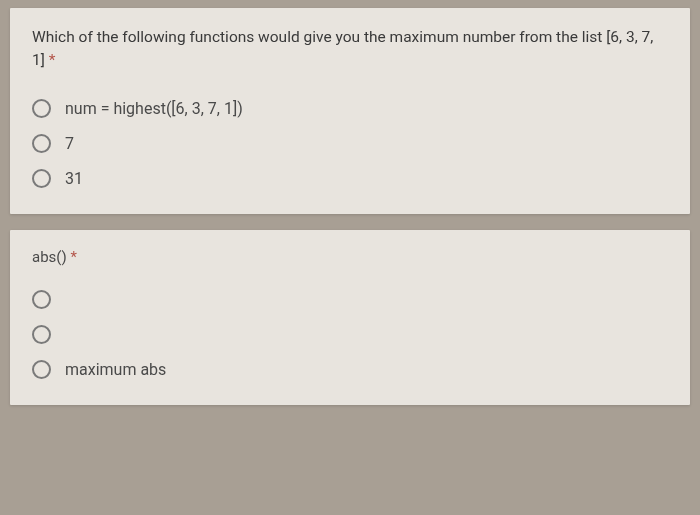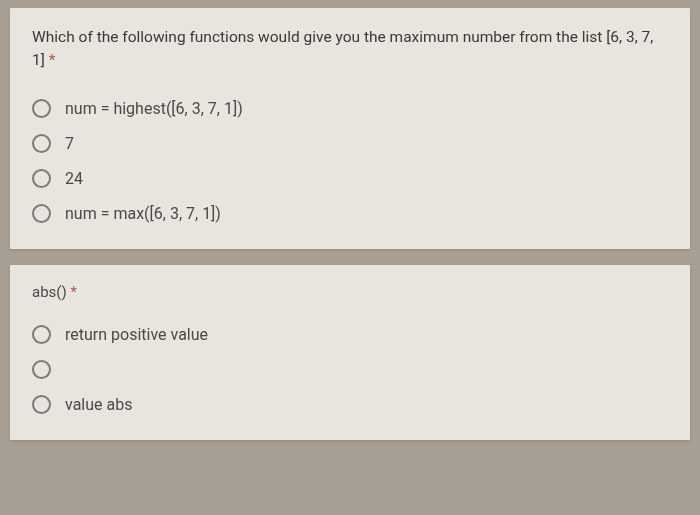--- a/index.html
+++ b/index.html
@@ -70,36 +70,31 @@
   <div class="option-row">
     <span class="radio"></span>
     <span class="option-label">num = highest([6, 3, 7, 1])</span>
   </div>
   <div class="option-row">
     <span class="radio"></span>
     <span class="option-label">7</span>
   </div>
   <div class="option-row">
     <span class="radio"></span>
-    <span class="option-label">24</span>
-  </div>
-  <div class="option-row">
-    <span class="radio"></span>
-    <span class="option-label">num = max([6, 3, 7, 1])</span>
+    <span class="option-label">31</span>
   </div>
 </div>
 
 <div class="card card2">
   <div class="q2-title">
     <span>abs() </span><span class="asterisk">*</span>
   </div>
   <div class="option-row">
     <span class="radio"></span>
-    <span class="option-label">return positive value</span>
   </div>
   <div class="option-row">
     <span class="radio"></span>
   </div>
   <div class="option-row">
     <span class="radio"></span>
-    <span class="option-label">value abs</span>
+    <span class="option-label">maximum abs</span>
   </div>
 </div>
 
 </body></html>

